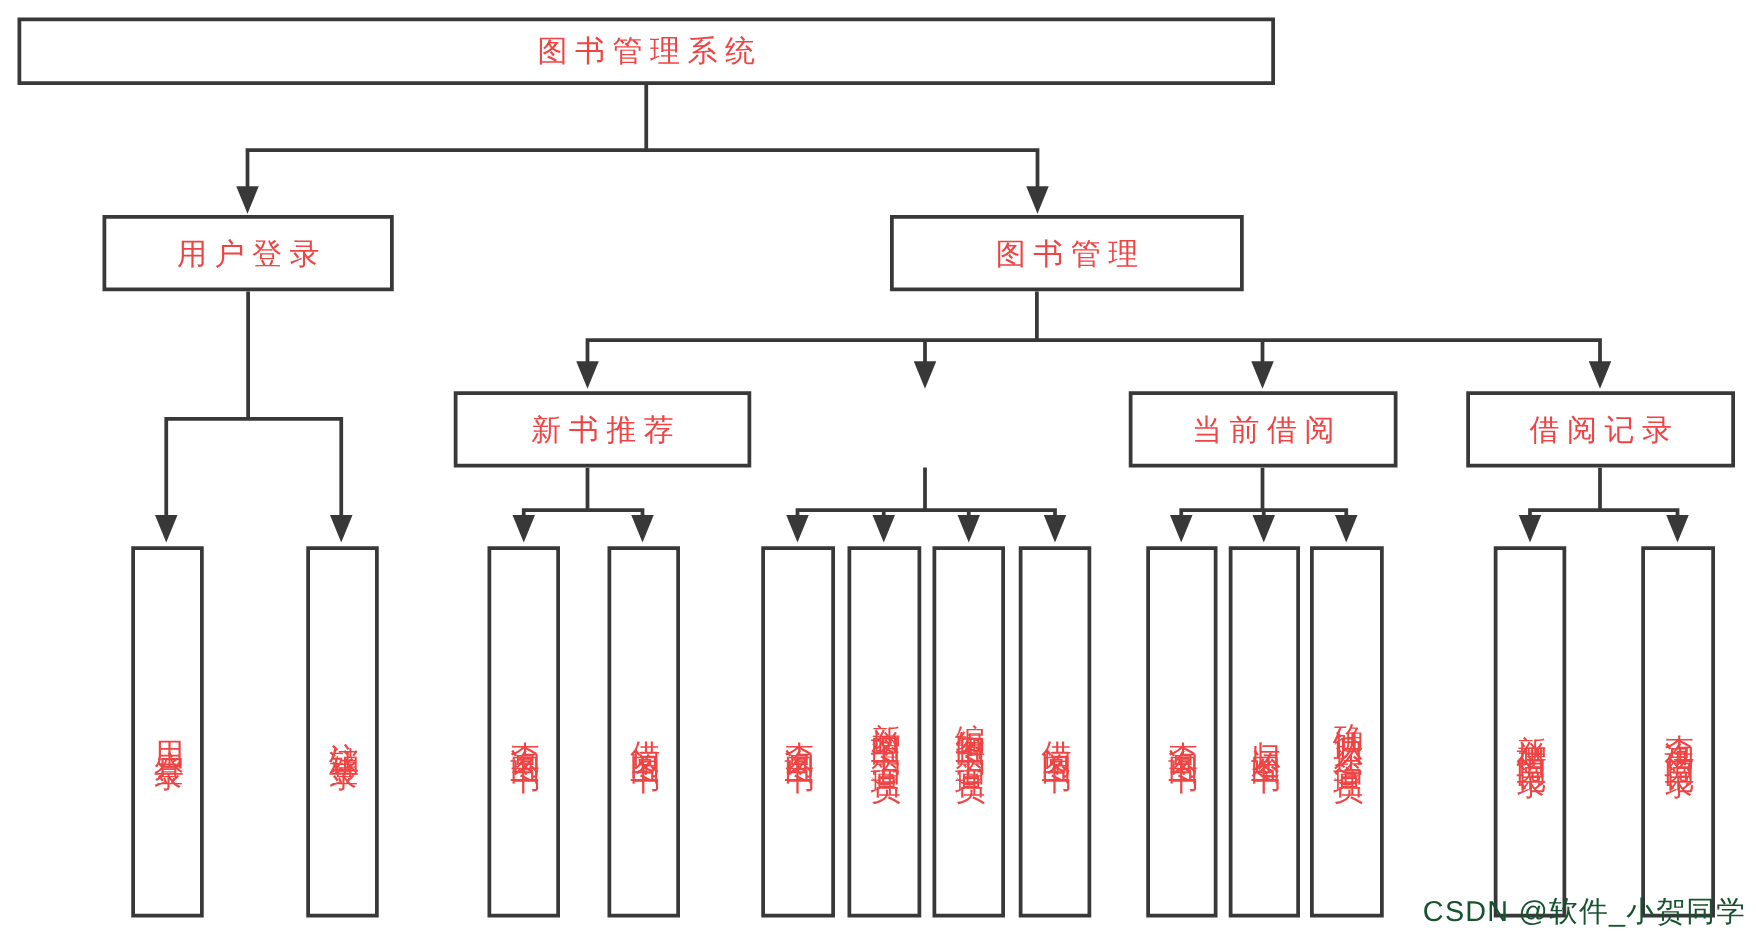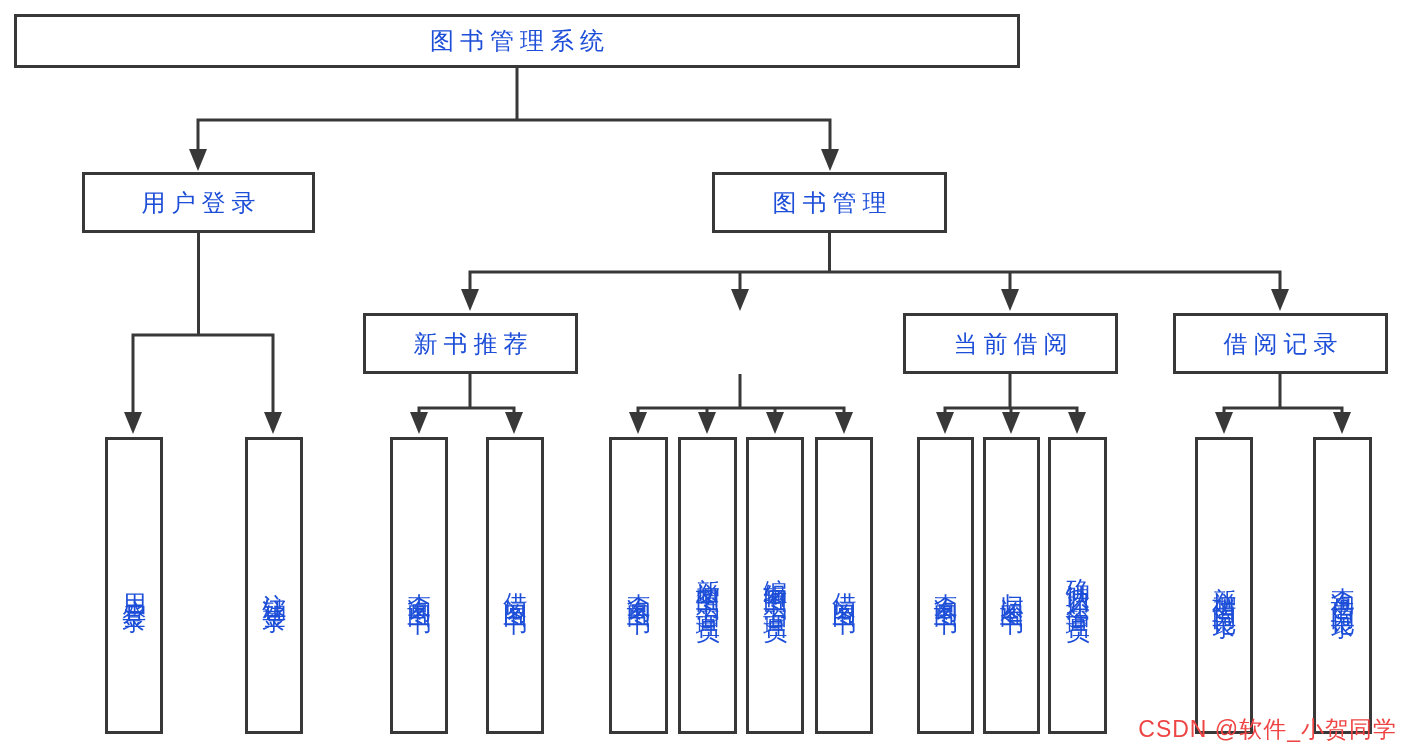--- a/index.html
+++ b/index.html
@@ -12,42 +12,42 @@
   }
   svg.connectors{position:absolute;left:0;top:0;z-index:1;}
   .box{
     position:absolute;
     box-sizing:border-box;
     border:3px solid #383838;
     background:#ffffff;
     display:flex;
     align-items:center;
     justify-content:center;
-    color:#1d4ed8;
+    color:#ef4444;
     z-index:2;
   }
   .box.h{
     font-size:24px;
     letter-spacing:6px;
     text-indent:6px;
     white-space:nowrap;
   }
   .box.v span{
     writing-mode:vertical-rl;
     font-size:24px;
     letter-spacing:6px;
     line-height:1.1;
     white-space:nowrap;
   }
   .watermark{
     position:absolute;
     right:8px;
     bottom:2px;
     font-size:23px;
-    color:#ef4444;
+    color:#14532d;
     letter-spacing:1px;
     z-index:5;
     white-space:nowrap;
   }
 </style>
 </head>
 <body>
 
 <div class="canvas">
 
@@ -87,23 +87,23 @@
       <polygon points="1002,412 1020,412 1011,434"></polygon>
       <polygon points="1068,412 1086,412 1077,434"></polygon>
       <polygon points="1215,412 1233,412 1224,434"></polygon>
       <polygon points="1333,412 1351,412 1342,434"></polygon>
     </g>
   </svg>
 
   <div class="box h" style="left:14px;top:14px;width:1006px;height:54px">图书管理系统</div>
 
   <div class="box h" style="left:82px;top:172px;width:233px;height:61px">用户登录</div>
-  <div class="box h" style="left:712px;top:172px;width:235px;height:61px">图书管理</div>
+  <div class="box h" style="left:712px;top:172px;width:283px;height:61px">图书管理</div>
 
-  <div class="box h" style="left:363px;top:313px;width:215px;height:61px">新书推荐</div>
+  <div class="box h" style="left:363px;top:313px;width:238px;height:61px">新书推荐</div>
   <div class="box h" style="left:1173px;top:313px;width:215px;height:61px">借阅记录</div>
   <div class="box h" style="left:903px;top:313px;width:215px;height:61px">当前借阅</div>
 
   <div class="box v" style="left:105px;top:437px;width:58px;height:297px">
     <span>用户登录</span>
   </div>
   <div class="box v" style="left:245px;top:437px;width:58px;height:297px">
     <span>注销登录</span>
   </div>
 

